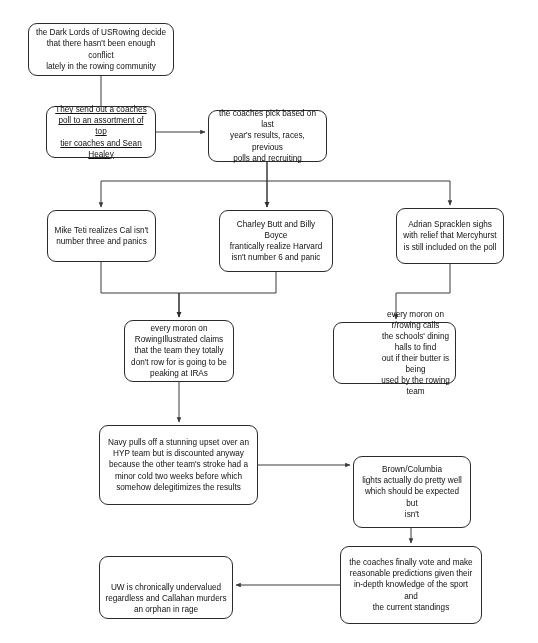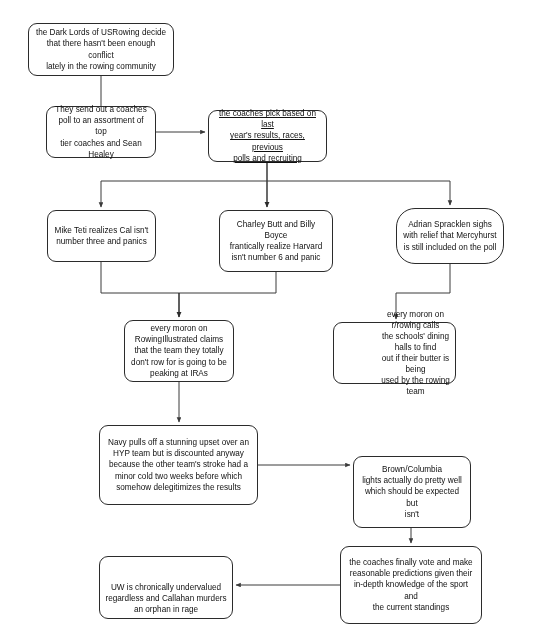--- a/index.html
+++ b/index.html
@@ -90,45 +90,45 @@
 
     <path d="M340,585 L236,585" stroke="#3a3a3a" stroke-width="1" fill="none" marker-end="url(#arrowheadthin)"></path>
   </svg>
 
   <div class="node" style="left:28px;  top:23px;  width:146px; height:53px;">
     <span>the Dark Lords of USRowing decide
 that there hasn't been enough conflict
 lately in the rowing community</span>
   </div>
 
-  <div class="node" style="left:46px;  top:106px; width:110px; height:52px;">
+  <div class="node" style="left:46px;  top:106px; width:110px; height:52px;text-decoration:underline;">
     <span>They send out a coaches
 poll to an assortment of top
 tier coaches and Sean
 Healey</span>
   </div>
 
-  <div class="node" style="left:208px; top:110px; width:119px; height:52px;text-decoration:underline;">
+  <div class="node" style="left:208px; top:110px; width:119px; height:52px;">
     <span>the coaches pick based on last
 year's results, races, previous
 polls and recruiting</span>
   </div>
 
   <div class="node" style="left:47px;  top:210px; width:109px; height:52px;">
     <span>Mike Teti realizes Cal isn't
 number three and panics</span>
   </div>
 
   <div class="node" style="left:219px; top:210px; width:114px; height:62px;">
     <span>Charley Butt and Billy Boyce
 frantically realize Harvard
 isn't number 6 and panic</span>
   </div>
 
-  <div class="node" style="left:396px; top:208px; width:108px; height:56px;border-radius:19px;">
+  <div class="node" style="left:396px; top:208px; width:108px; height:56px;">
     <span>Adrian Spracklen sighs
 with relief that Mercyhurst
 is still included on the poll</span>
   </div>
 
   <div class="node" style="left:124px; top:320px; width:110px; height:62px;">
     <span>every moron on
 RowingIllustrated claims
 that the team they totally
 don't row for is going to be

